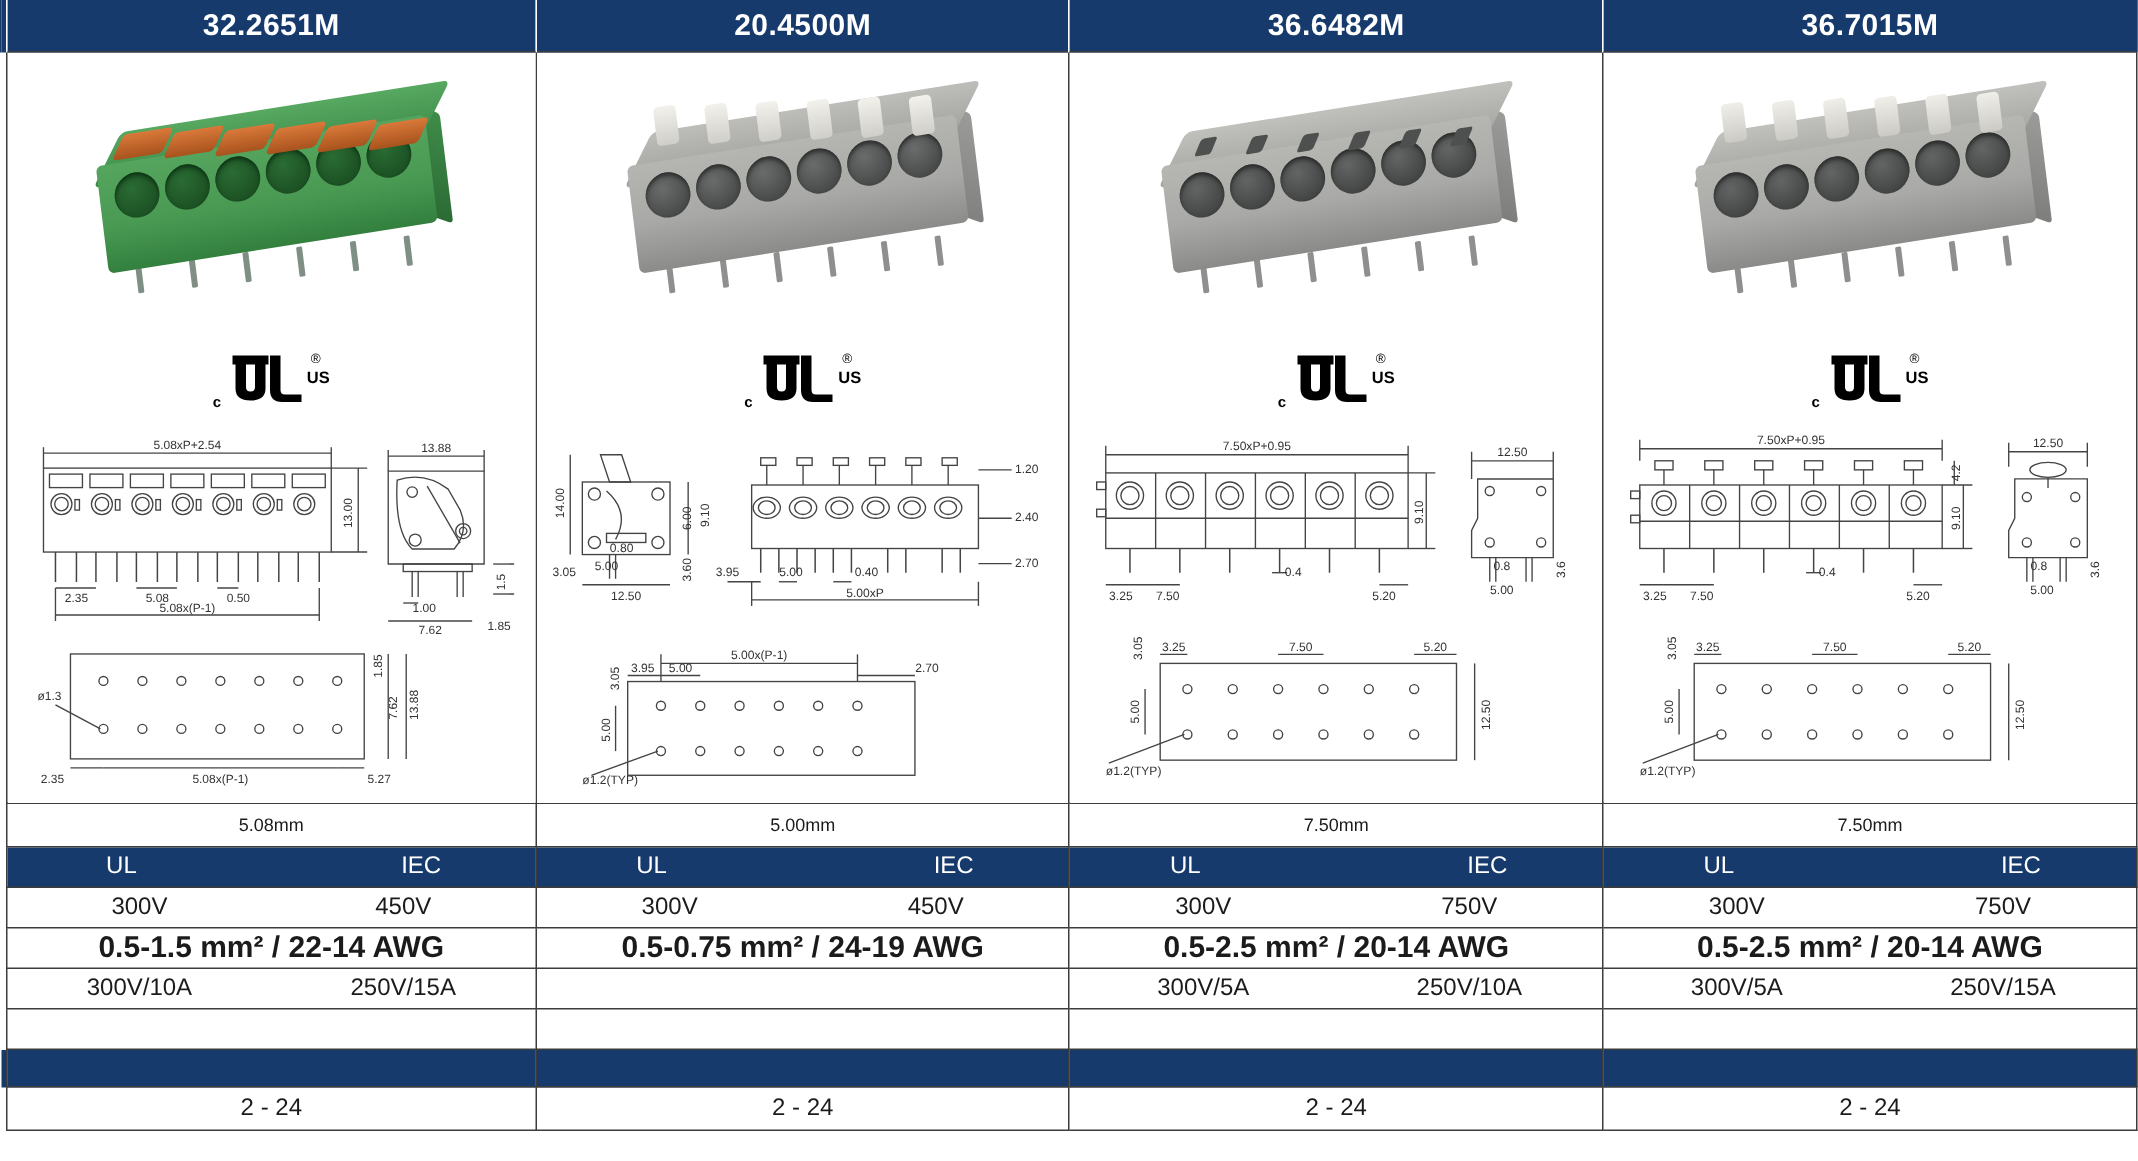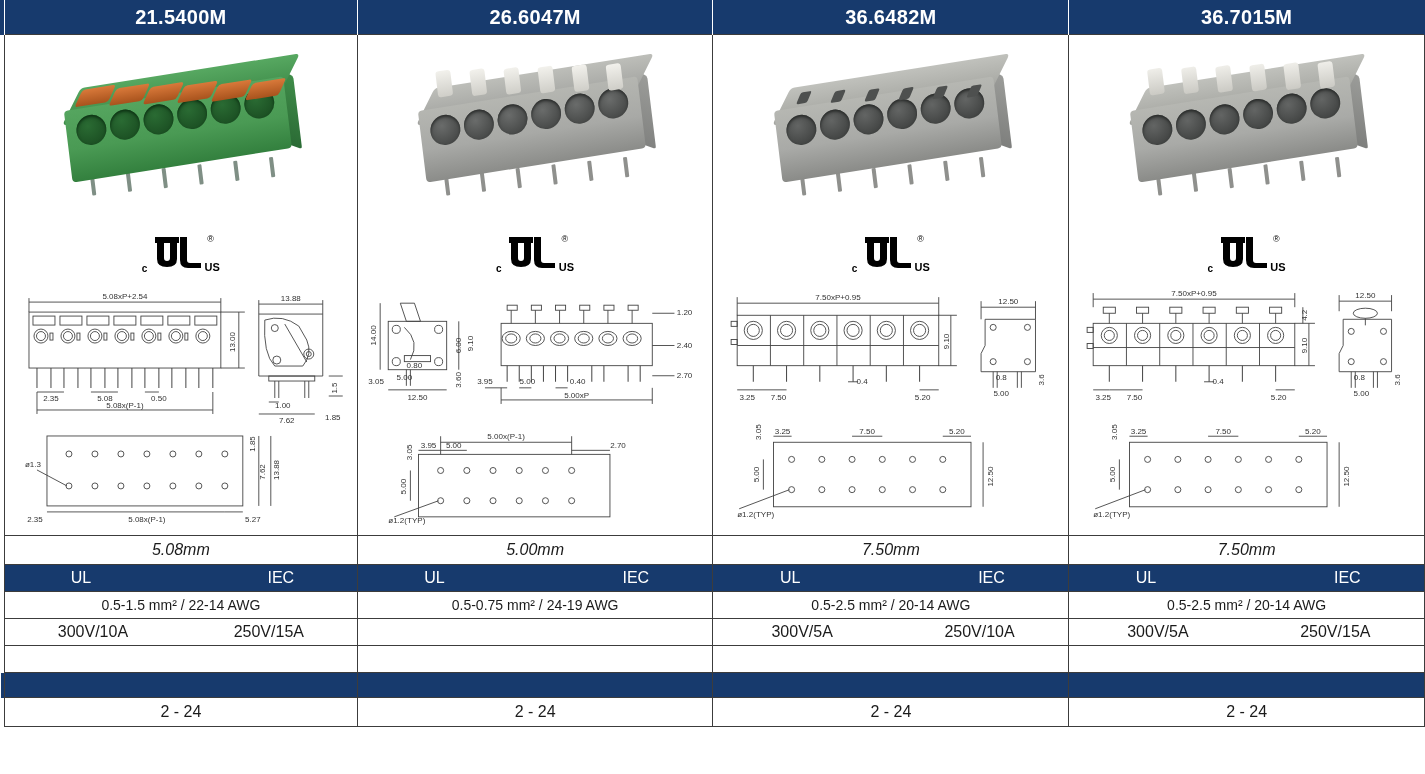--- a/index.html
+++ b/index.html
@@ -132,38 +132,37 @@
     display: inline-block;
     position: relative;
     width: 78px; height: 40px;
   }
   .ul-c, .ul-us {
     position: absolute;
     font-size: 10px; font-weight: bold; color: #000;
     font-family: "Liberation Sans", sans-serif;
   }
   .ul-c { left: 0; bottom: 1px; }
-  .ul-us { right: 0; bottom: 2px; font-size: 11px;}
+  .ul-us { right: 0; bottom: 17px; font-size: 11px;}
   .ul-reg {
     position: absolute; right: 6px; top: -1px;
     font-size: 9px; color: #000;
   }
 
   
   .draw {
     position: absolute;
     left: 2px; right: 2px; top: 248px; bottom: 2px;
   }
   .draw svg { display: block; width: 100%; height: 100%; }
 
   
   tr.pitch-row td {
     height: 28px;
-    font-size: 16px;
-    font-style: italic;
+    font-size: 12px;
   }
   
   tr.uliec-row td.band {
     background: #173a6d;
     height: 26px;
     border-left: 1px solid #3c3c3c;
     border-right: 1px solid #3c3c3c;
     padding: 0;
   }
   .band-inner {
@@ -179,21 +178,21 @@
   
   tr.two-row td { height: 26px; font-size: 16px; padding: 0; }
   .two-inner { display:flex; width:100%; height:26px; }
   .two-inner span {
     flex: 1 1 50%;
     font-size: 16px;
     line-height: 26px;
     text-align: center;
     color:#1b1b1b;
   }
-  tr.one-row td { height: 26px; font-size: 14px; }
+  tr.one-row td { height: 26px; font-size: 20px; font-weight: bold; }
   tr.blank-row td { height: 26px; }
   tr.blueblank-row td {
     height: 24px;
     background: #173a6d;
     border-left: 1px solid #3c3c3c;
     border-right: 1px solid #3c3c3c;
   }
   tr.poles-row td { height: 28px; font-size: 16px; }
 
   
@@ -208,22 +207,22 @@
     <col class="spacer">
         <col style="width:352px">
         <col style="width:355px">
         <col style="width:355px">
         <col style="width:355px">
   </colgroup>
   <tbody>
 
   <tr class="header-row">
     <td class="edge"></td>
-    <td>21.5400M</td>
-    <td>26.6047M</td>
+    <td>32.2651M</td>
+    <td>20.4500M</td>
     <td>36.6482M</td>
     <td>36.7015M</td>
   </tr>
 
   <tr>
     <td style="border:none"></td>
 
     <td class="figcell">
       <div class="figwrap">
         <div class="photo">
@@ -908,20 +907,47 @@
       </div>
     </td>
     <td class="band">
       <div class="band-inner">
         <span>UL</span>
         <span>IEC</span>
       </div>
     </td>
   </tr>
 
+  <tr class="two-row">
+    <td style="border:none"></td>
+    <td>
+      <div class="two-inner">
+        <span>300V</span>
+        <span>450V</span>
+      </div>
+    </td>
+    <td>
+      <div class="two-inner">
+        <span>300V</span>
+        <span>450V</span>
+      </div>
+    </td>
+    <td>
+      <div class="two-inner">
+        <span>300V</span>
+        <span>750V</span>
+      </div>
+    </td>
+    <td>
+      <div class="two-inner">
+        <span>300V</span>
+        <span>750V</span>
+      </div>
+    </td>
+  </tr>
 
 
   <tr class="one-row">
     <td style="border:none"></td>
     <td>0.5-1.5 mm² / 22-14 AWG</td>
     <td>0.5-0.75 mm² / 24-19 AWG</td>
     <td>0.5-2.5 mm² / 20-14 AWG</td>
     <td>0.5-2.5 mm² / 20-14 AWG</td>
   </tr>
 

